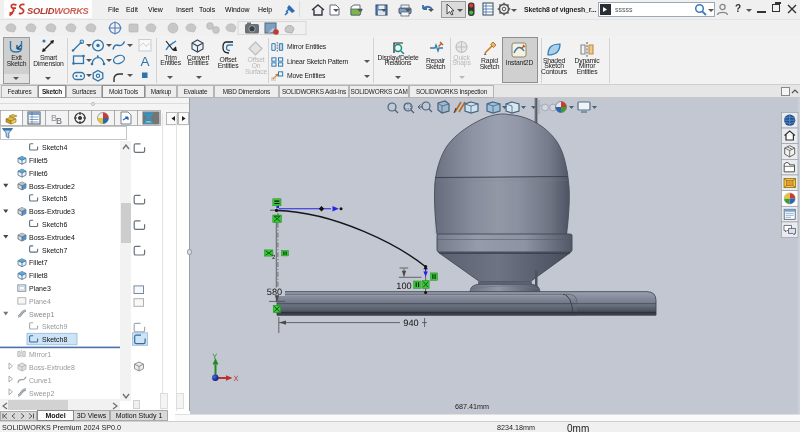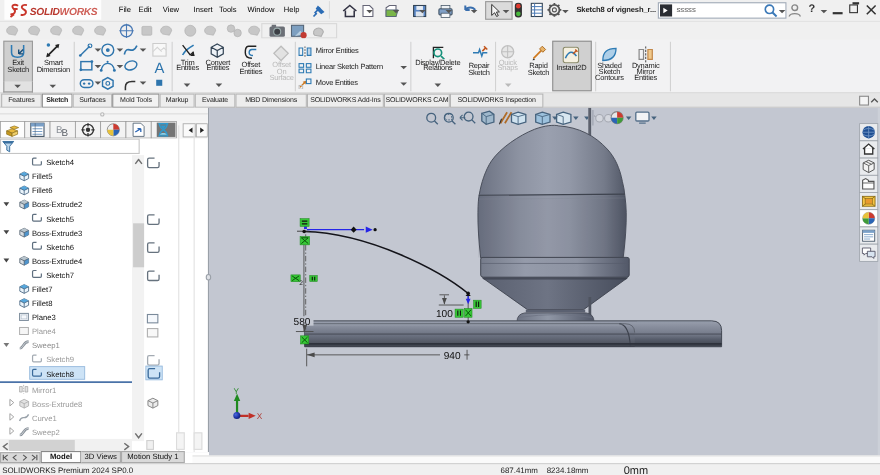--- a/index.html
+++ b/index.html
@@ -819,15 +819,15 @@
         <path d="M28,0.5 L31,3 L28,5.5 M32.5,0.5 V5.5"></path>
       </g>
   </svg>
   <div class="abs" style="left:37px;top:0;width:37px;height:11px;background:#fdfdfd;border:1px solid #888;font-weight:bold;text-align:center;line-height:10px">Model</div>
   <div class="abs" style="left:74px;top:0;width:36px;height:11px;background:#d9d9d9;border:1px solid #aaa;border-left:none;text-align:center;line-height:10px">3D Views</div>
   <div class="abs" style="left:110px;top:0;width:58px;height:11px;background:#d9d9d9;border:1px solid #aaa;text-align:center;line-height:10px">Motion Study 1</div>
 </div>
 
 <div class="abs" style="left:0;top:421px;width:800px;height:11px;background:#f0f0f0;border-top:1px solid #cfcfcf"></div>
 <div class="abs" style="left:2px;top:423px;font-size:7.2px;color:#222">SOLIDWORKS Premium 2024 SP0.0</div>
-<div class="abs" style="left:455px;top:423px;font-size:7.2px;color:#222">687.41mm</div>
+<div class="abs" style="left:455px;top:402px;font-size:7.2px;color:#222">687.41mm</div>
 <div class="abs" style="left:497px;top:423px;font-size:7.2px;color:#222">8234.18mm</div>
 <div class="abs" style="left:567px;top:423px;font-size:10px;color:#222">0mm</div>
 
 </body></html>

